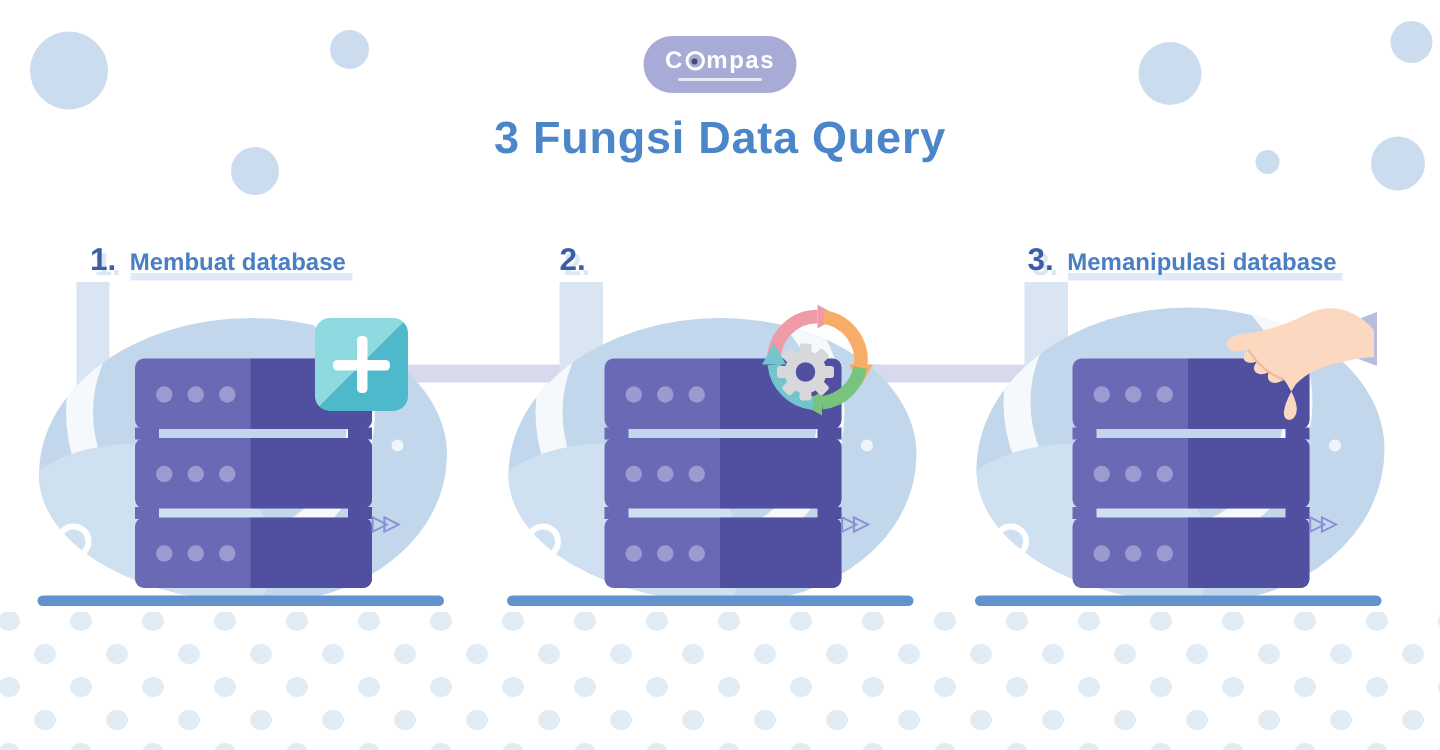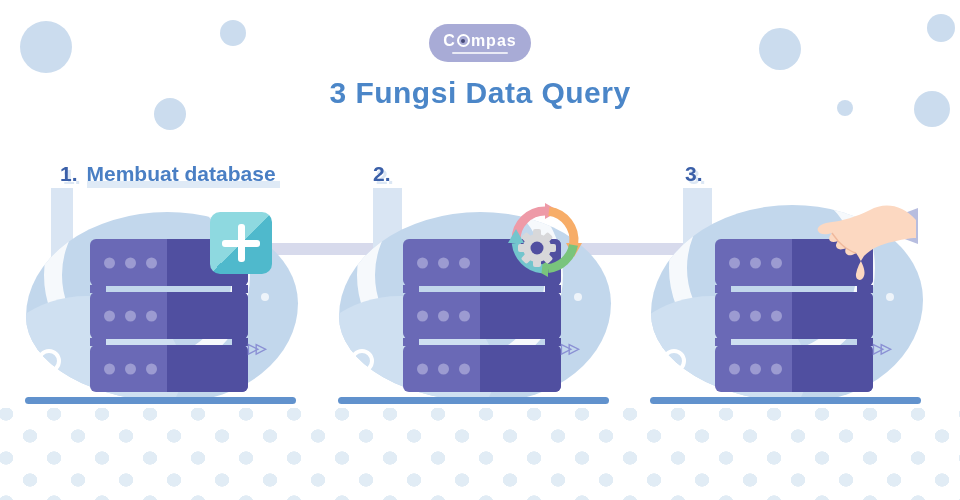--- a/index.html
+++ b/index.html
@@ -40,21 +40,21 @@
 
   
   .connector{position:absolute;left:240px;top:243px;width:636px;height:12px;background:#d7daec;z-index:0;}
 
   
   .panel{position:absolute;top:150px;width:300px;height:270px;z-index:1;}
   .p1{left:20px;} .p2{left:333px;} .p3{left:645px;}
 
   .heading{position:absolute;left:40px;top:12px;display:flex;align-items:baseline;gap:9px;z-index:6;white-space:nowrap;}
   .h-num{font-size:21px;font-weight:bold;color:#3a5fa8;text-shadow:3px 3px 0 #dce7f4;}
-  .h-label{font-size:21px;font-weight:bold;color:#4a7fc4;
+  .h-label{font-size:16px;font-weight:bold;color:#4a7fc4;
            background:linear-gradient(to top,#dfeaf6 26%,transparent 26%);padding:0 4px 2px 0;}
 
   .vband{position:absolute;top:38px;height:104px;background:#d9e5f3;z-index:0;}
   .p1 .vband{left:31px;width:22px;} .p2 .vband{left:40px;width:29px;} .p3 .vband{left:38px;width:29px;}
 
   .blob{position:absolute;left:6px;top:62px;width:272px;height:190px;background:#c2d7ec;
         border-radius:52% 48% 45% 55% / 55% 48% 52% 45%;overflow:hidden;z-index:1;}
   .p3 .blob{top:55px;height:197px;}
   .swirl{position:absolute;left:18px;top:-40px;width:170px;height:170px;border:18px solid #fff;
          border-radius:50%;opacity:.85;}
@@ -233,20 +233,21 @@
         <circle r="14" fill="#d8d8da"></circle>
         <circle r="6.5" fill="#514fa0"></circle>
       </g>
     </svg>
     <div class="baseline"></div>
   </div>
 
   <div class="panel p3">
     <div class="heading">
       <span class="h-num">3.</span>
+      <span class="h-label">Memanipulasi database</span>
     </div>
     <div class="vband"></div>
     <div class="blob">
       <div class="swirl"></div>
       <div class="patch"></div>
     </div>
     <div class="ring"></div>
     <div class="mini-dot"></div>
     <div class="stack">
       <div class="unit u1">

